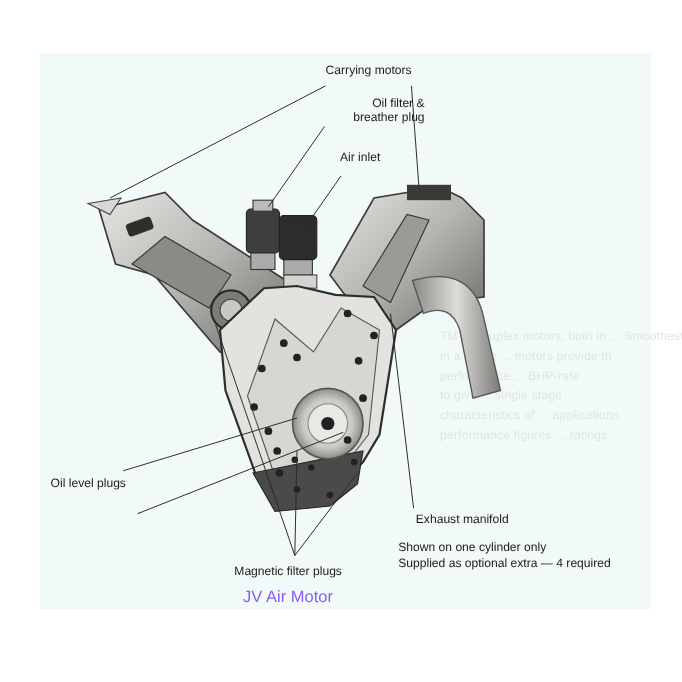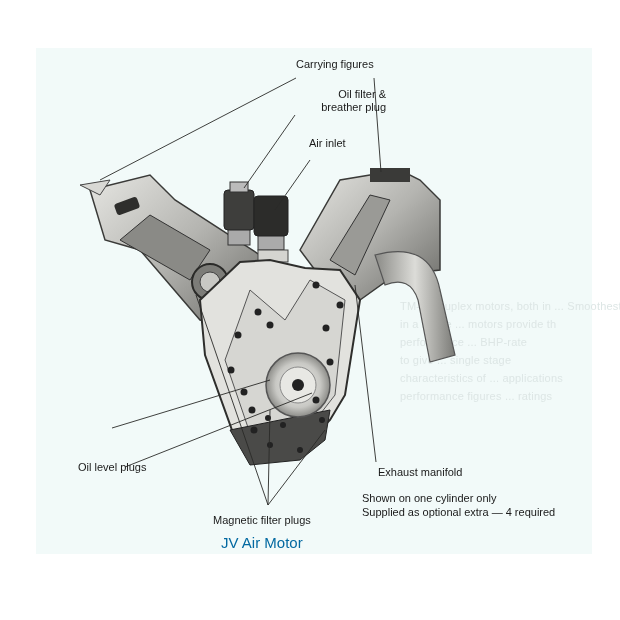--- a/index.html
+++ b/index.html
@@ -1,21 +1,21 @@
 <!DOCTYPE html>
 <html><head>
 <meta charset="utf-8">
 <style>
   html, body { margin:0; padding:0; background:#ffffff; }
   body { width:620px; height:620px; position:relative; overflow:hidden; font-family:"Liberation Sans", sans-serif; }
   .scan { position:absolute; left:36px; top:48px; width:556px; height:506px; background:#f2faf9; }
   .ghost { position:absolute; color:#dde6e5; font-size:11px; white-space:nowrap; letter-spacing:0.2px; }
   .label { position:absolute; color:#1a1a1a; font-size:11px; line-height:13px; white-space:nowrap; }
   .label.center { text-align:center; }
-  .caption { position:absolute; color:#0369a1; font-size:15px; white-space:nowrap; }
+  .caption { position:absolute; color:#8b5cf6; font-size:15px; white-space:nowrap; }
   svg.art { position:absolute; left:0; top:0; }
 </style>
 </head>
 <body>
 
 <div class="scan"></div>
 
 <div class="ghost" style="left:400px;top:300px;">TM-JV Duplex motors, both in ... Smoothest</div>
 <div class="ghost" style="left:400px;top:318px;">in a single ... motors provide th</div>
 <div class="ghost" style="left:400px;top:336px;">performance ... BHP-rate</div>
@@ -104,24 +104,24 @@
     <line x1="310" y1="160" x2="275" y2="210"></line>
     <line x1="112" y1="428" x2="270" y2="380"></line>
     <line x1="125" y1="467" x2="312" y2="393"></line>
     <line x1="376" y1="462" x2="355" y2="285"></line>
     <line x1="268" y1="505" x2="196" y2="295"></line>
     <line x1="268" y1="505" x2="270" y2="410"></line>
     <line x1="268" y1="505" x2="325" y2="430"></line>
   </g>
 </svg>
 
-<div class="label" style="left:296px;top:58px;">Carrying figures</div>
+<div class="label" style="left:296px;top:58px;">Carrying motors</div>
 <div class="label center" style="left:296px;top:88px;width:90px;text-align:right;">
   <div>Oil filter &amp;</div>
   <div>breather plug</div>
 </div>
 <div class="label" style="left:309px;top:137px;">Air inlet</div>
-<div class="label" style="left:46px;top:461px;margin-left:32px;">Oil level plugs</div>
+<div class="label" style="left:46px;top:434px;">Oil level plugs</div>
 <div class="label" style="left:362px;top:466px;padding-left:16px;">Exhaust manifold</div>
 <div class="label" style="left:362px;top:492px;text-align:right;">Shown on one cylinder only</div>
 <div class="label" style="left:362px;top:506px;">Supplied as optional extra — 4 required</div>
 <div class="label" style="left:213px;top:514px;">Magnetic filter plugs</div>
 <div class="caption" style="left:221px;top:534px;">JV Air Motor</div>
 
 </body></html>

